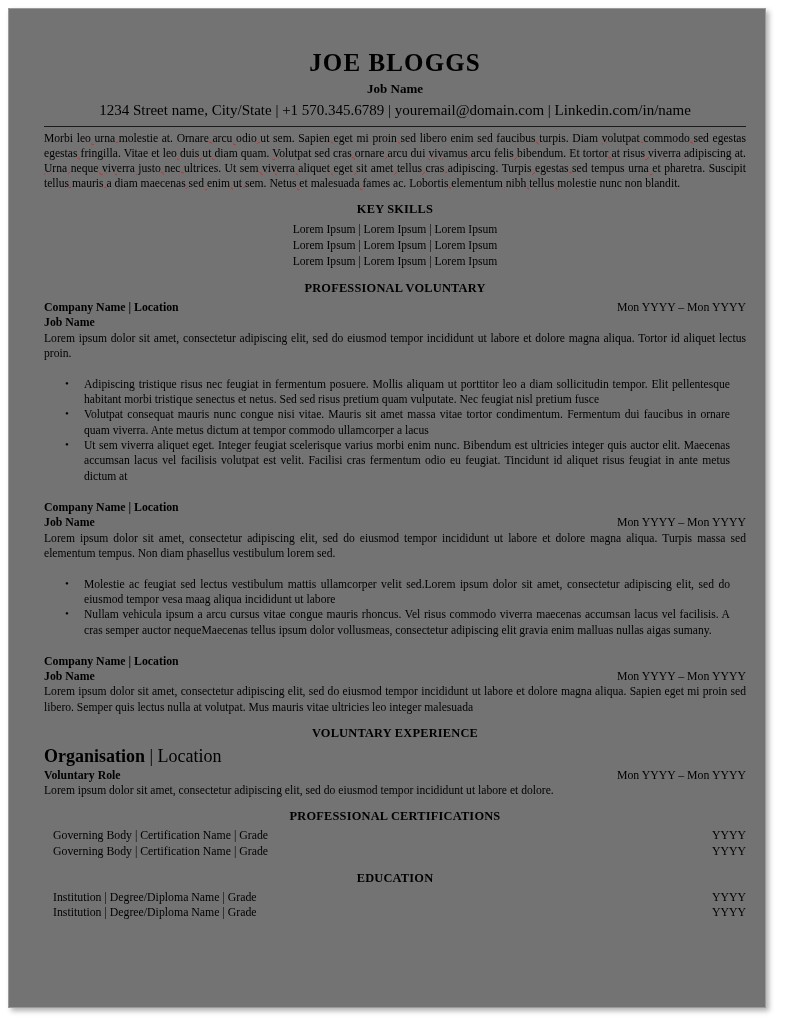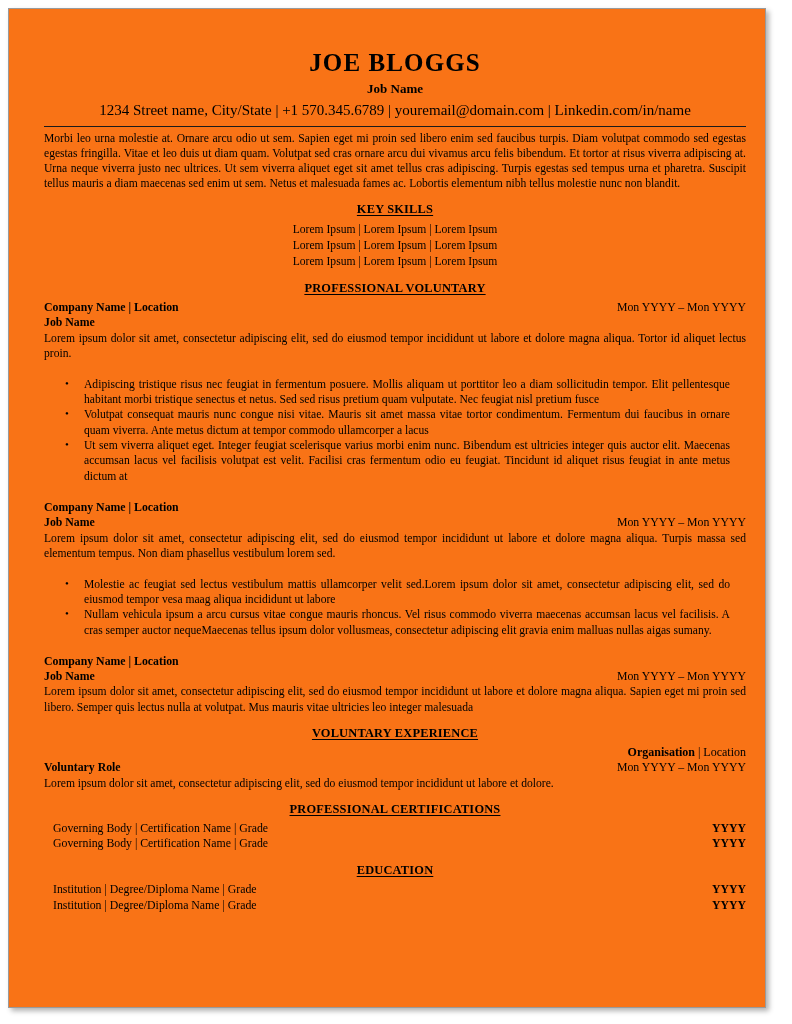--- a/index.html
+++ b/index.html
@@ -16,21 +16,21 @@
     overflow: hidden;
   }
 
   
   .page-wrap {
     position: absolute;
     left: 8px;
     top: 8px;
     width: 758px;
     height: 1000px;
-    background: #f97316;
+    background: #737373;
     border: 1px solid #9a9a9a;
     box-shadow: 3px 3px 5px rgba(0,0,0,0.30);
     box-sizing: border-box;
     overflow: hidden;
   }
   .page-inner {
     position: absolute;
     left: 35px;
     top: 0;
     width: 702px;
@@ -68,34 +68,34 @@
   
   .intro {
     font-size: 11.6px;
     line-height: 1.30;
     text-align: justify;
     margin: 0;
   }
 
   
   .sq {
+    text-decoration: underline;
     text-decoration-color: #e02020;
     text-decoration-style: wavy;
     text-decoration-thickness: 1px;
     text-underline-offset: -1px;
     -webkit-text-decoration-color: #e02020;
     -webkit-text-decoration-style: wavy;
   }
 
   
   .section-head {
     text-align: center;
     font-size: 12.4px;
     font-weight: bold;
-    text-decoration: underline;
     text-underline-offset: 2px;
     margin: 11px 0 4px 0;
     letter-spacing: 0.2px;
   }
 
   
   .skills-row {
     text-align: center;
     font-size: 11.6px;
     line-height: 1.38;
@@ -140,39 +140,38 @@
   ul.exp-bullets li::before {
     content: "\2022";
     position: absolute;
     left: -19px;
     top: -1px;
     font-size: 11px;
   }
 
   
   .vol-org {
-    font-size: 12px;
-    line-height: 1.30;
-    text-align: right;
+    font-size: 18px;
+    line-height: 1.30;
   }
   .vol-org .org { font-weight: bold; }
   .vol-org .sep-loc { font-weight: normal; }
 
   
   .listing-row {
     display: flex;
     justify-content: space-between;
     align-items: baseline;
     font-size: 11.8px;
     line-height: 1.33;
     padding-left: 9px;
   }
   .listing-row .main { font-weight: normal; }
   .listing-row .grade { font-weight: normal; }
-  .listing-row .year { font-weight: bold; }
+  .listing-row .year { font-weight: normal; }
   .cert-block, .edu-block { margin-top: 4px; }
 </style>
 </head>
 <body>
 
 <div class="page-wrap">
   <div class="page-inner">
 
     <div class="resume-name">JOE BLOGGS</div>
     <div class="resume-jobtitle">Job Name</div>

